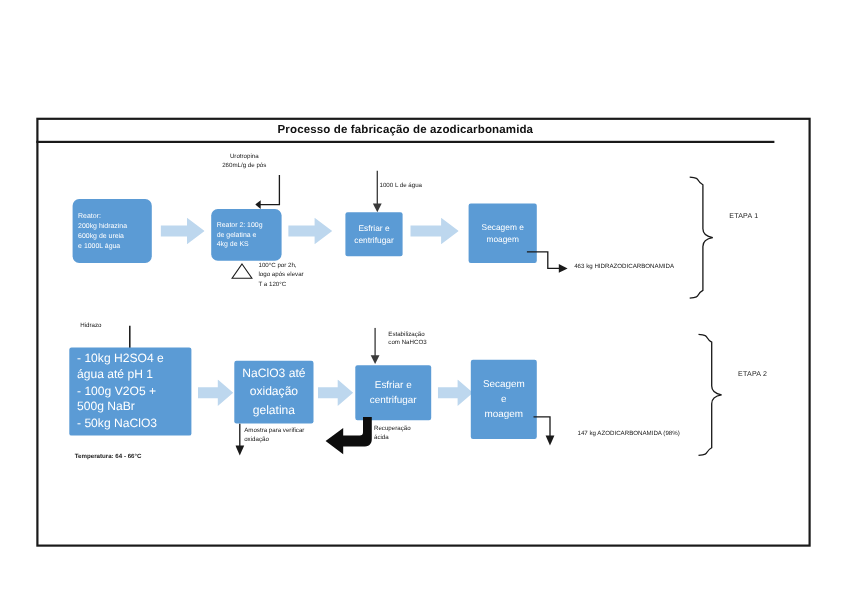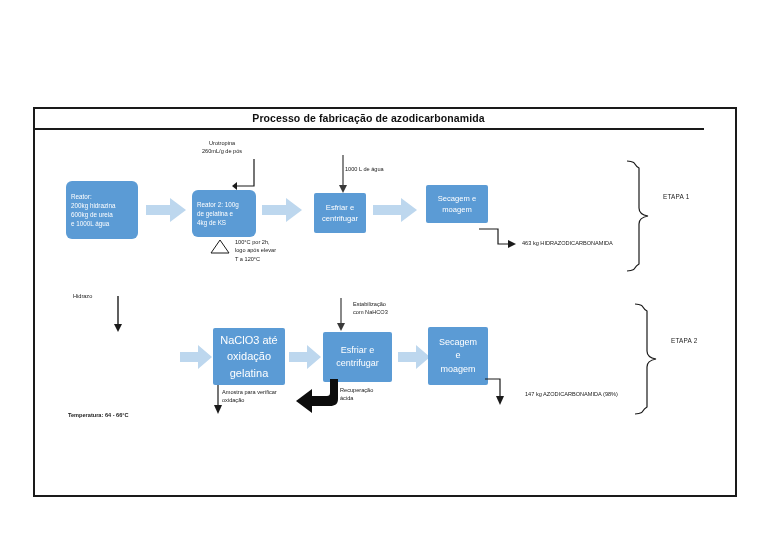--- a/index.html
+++ b/index.html
@@ -101,21 +101,21 @@
       <span class="ln">centrifugar</span>
     </div>
   </div>
 
   <div class="arrow" style="left:373px;top:198px;">
     <svg width="44" height="24" viewBox="0 0 44 24">
       <path d="M0 7 L28 7 L28 0 L44 12 L28 24 L28 17 L0 17 Z" fill="#BDD7EE"></path>
     </svg>
   </div>
 
-  <div class="box med" style="left:426px;top:185px;width:62px;height:38px;">
+  <div class="box med" style="left:426px;top:185px;width:62px;height:54px;">
     <div class="inner">
       <span class="ln">Secagem e</span>
       <span class="ln">moagem</span>
     </div>
   </div>
 
   <div class="arrow" style="left:478px;top:228px;">
     <svg width="40" height="24" viewBox="0 0 40 24">
       <path d="M1 1 L20 1 L20 16 L32 16" fill="none" stroke="#1a1a1a" stroke-width="1.2"></path>
       <path d="M30 12 L38 16 L30 20 Z" fill="#1a1a1a"></path>
@@ -131,20 +131,29 @@
   <div class="etapa" style="left:663px;top:193px;">ETAPA 1</div>
 
   <div class="lbl" style="left:73px;top:292px;">Hidrazo</div>
   <div class="arrow" style="left:113px;top:296px;">
     <svg width="10" height="36" viewBox="0 0 10 36">
       <path d="M5 0 L5 30" fill="none" stroke="#1a1a1a" stroke-width="1.4"></path>
       <path d="M1 28 L5 36 L9 28 Z" fill="#1a1a1a"></path>
     </svg>
   </div>
 
+  <div class="box big" style="left:63px;top:316px;width:111px;height:80px;">
+    <div class="inner" style="text-align:left;padding:0 7px;line-height:1.35;">
+      <span class="ln">- 10kg H2SO4 e</span>
+      <span class="ln">água até pH 1</span>
+      <span class="ln">- 100g V2O5 +</span>
+      <span class="ln">500g NaBr</span>
+      <span class="ln">- 50kg NaClO3</span>
+    </div>
+  </div>
   <div class="lbl b" style="left:68px;top:411px;">Temperatura: 64 - 66°C</div>
 
   <div class="arrow" style="left:180px;top:345px;">
     <svg width="32" height="24" viewBox="0 0 32 24">
       <path d="M0 7 L18 7 L18 0 L32 12 L18 24 L18 17 L0 17 Z" fill="#BDD7EE"></path>
     </svg>
   </div>
 
   <div class="box med" style="left:213px;top:328px;width:72px;height:57px;">
     <div class="inner" style="font-size:11px;line-height:1.5;">
@@ -198,21 +207,21 @@
     <div>Recuperação</div>
     <div>ácida</div>
   </div>
 
   <div class="arrow" style="left:398px;top:345px;">
     <svg width="32" height="24" viewBox="0 0 32 24">
       <path d="M0 7 L18 7 L18 0 L32 12 L18 24 L18 17 L0 17 Z" fill="#BDD7EE"></path>
     </svg>
   </div>
 
-  <div class="box med" style="left:428px;top:327px;width:60px;height:58px;">
+  <div class="box med" style="left:428px;top:327px;width:60px;height:72px;">
     <div class="inner" style="font-size:9px;line-height:1.5;">
       <span class="ln">Secagem</span>
       <span class="ln">e</span>
       <span class="ln">moagem</span>
     </div>
   </div>
 
   <div class="arrow" style="left:484px;top:378px;">
     <svg width="36" height="28" viewBox="0 0 36 28">
       <path d="M1 1 L16 1 L16 20" fill="none" stroke="#1a1a1a" stroke-width="1.2"></path>

